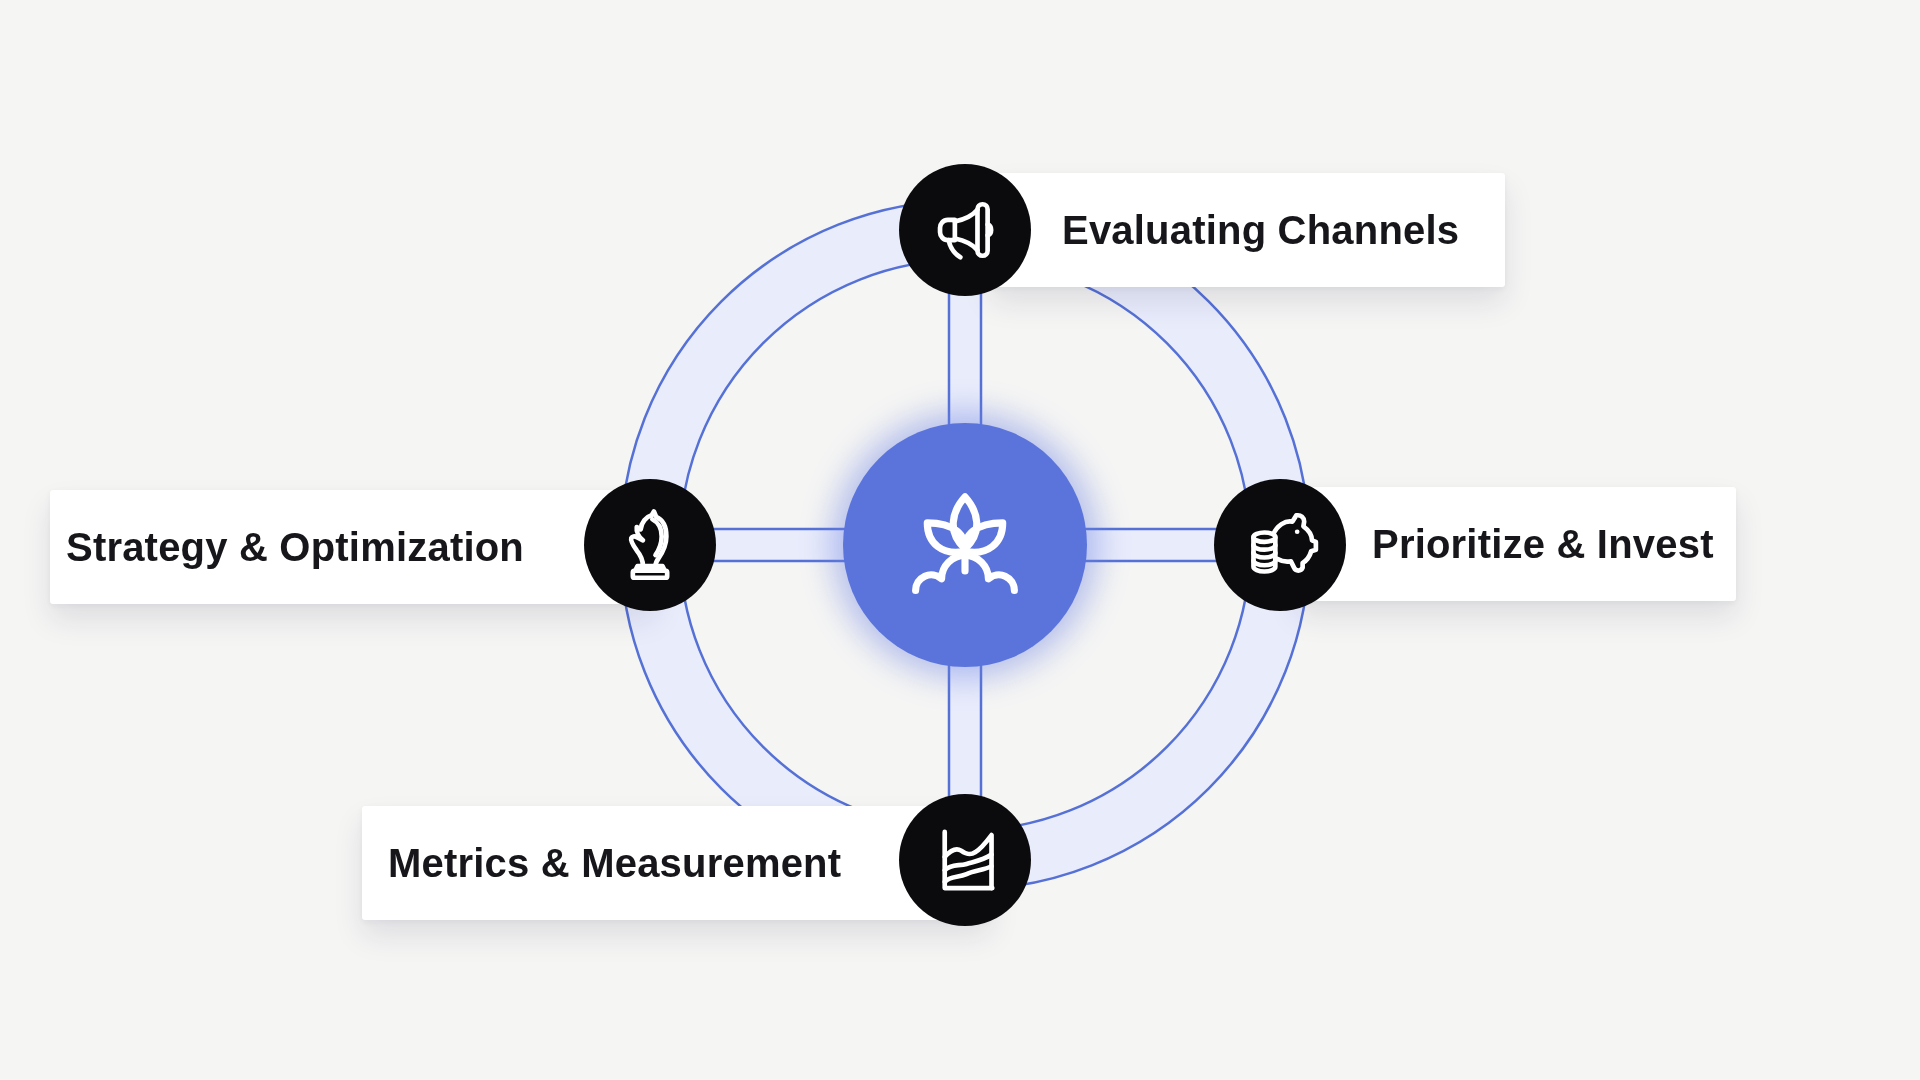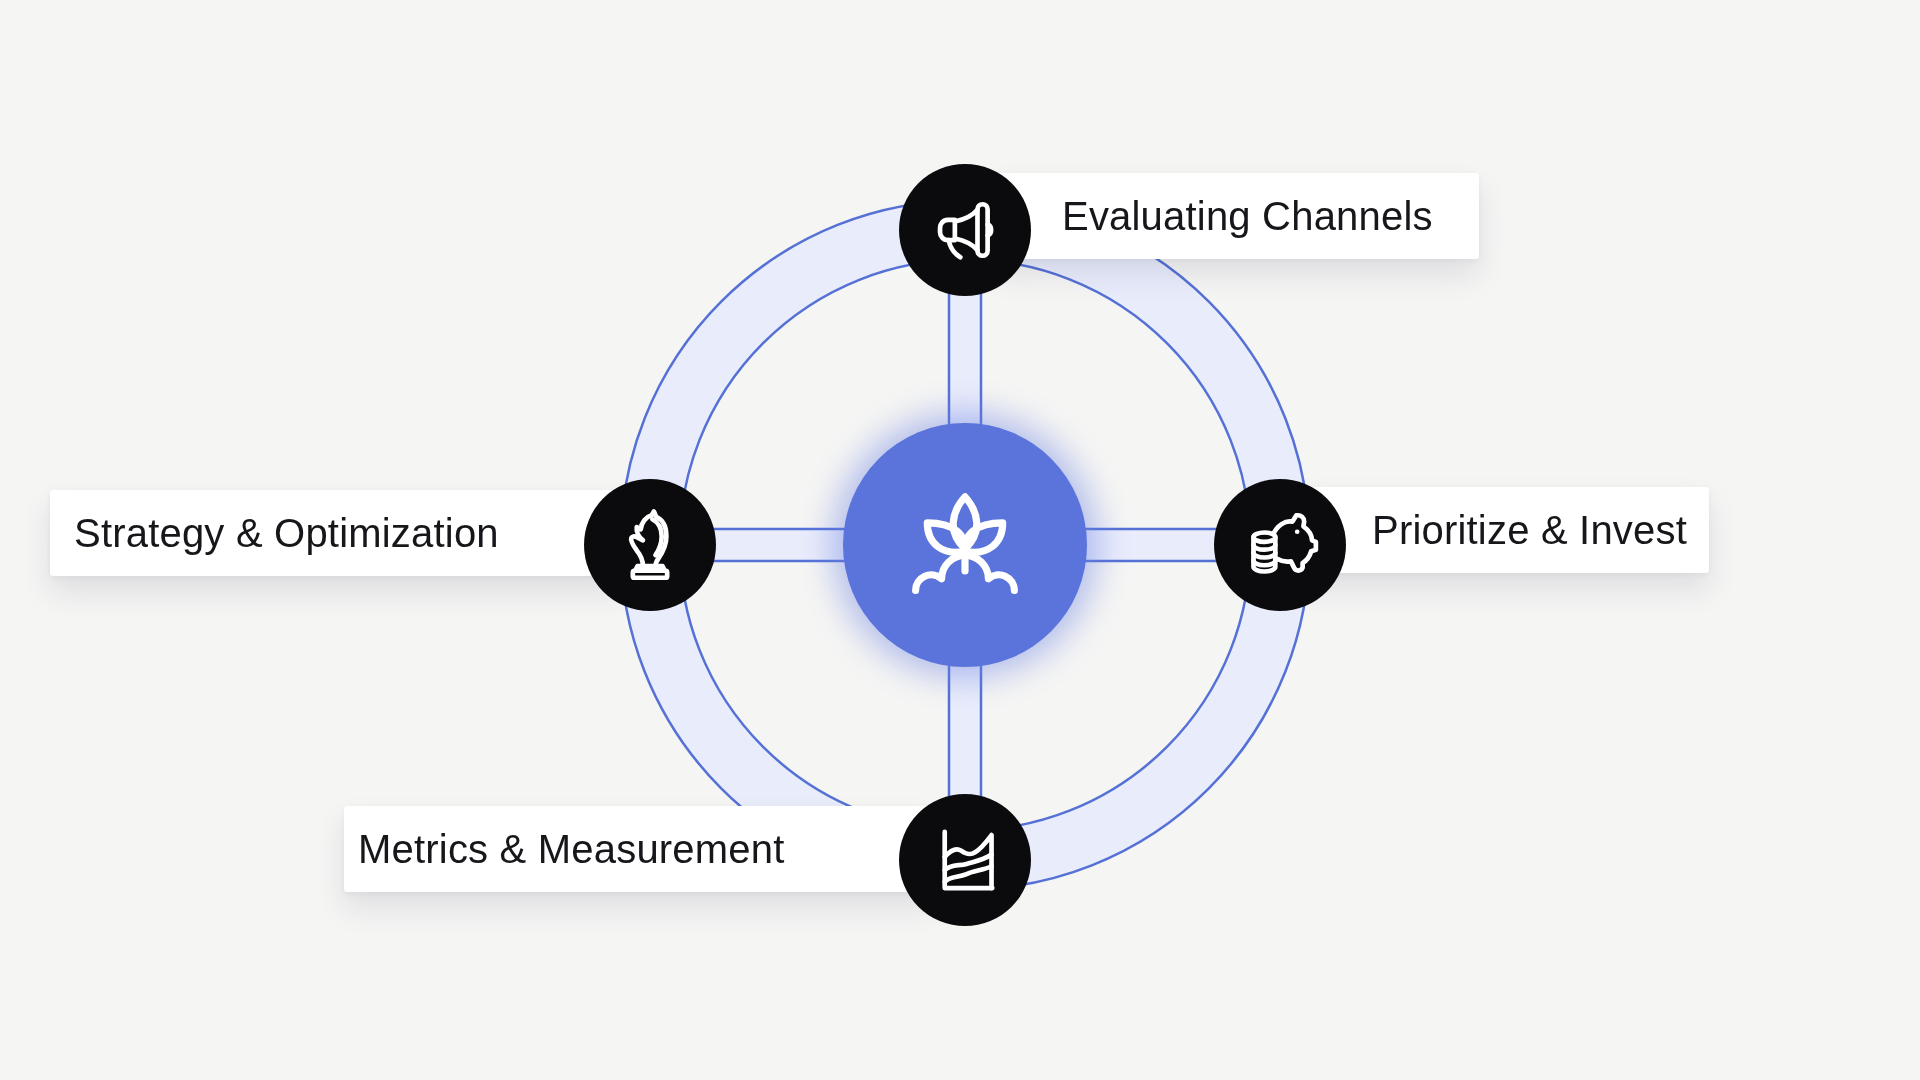--- a/index.html
+++ b/index.html
@@ -19,37 +19,37 @@
   
   .wheel { position: absolute; left: 0; top: 0; z-index: 1; }
   .ring-band { fill: none; stroke: var(--ring-fill, #e9ecfb); stroke-width: 59; }
   .ring-line { fill: none; stroke: var(--ring-stroke, #5571d6); stroke-width: 2.5; }
   .spoke-fill { fill: var(--ring-fill, #e9ecfb); stroke: none; }
   .spoke-line { stroke: var(--ring-stroke, #5571d6); stroke-width: 2.5; }
 
   
   .label {
     position: absolute;
-    height: 86px;
+    height: 114px;
     background: var(--label-bg, #ffffff);
     border-radius: 3px;
     display: flex;
     align-items: center;
     white-space: nowrap;
     font-size: 40px;
-    font-weight: 400;
+    font-weight: 700;
     letter-spacing: 0.2px;
     color: var(--label-text, #17171b);
     box-shadow: 0 16px 30px rgba(28, 32, 64, 0.10), 0 2px 6px rgba(28, 32, 64, 0.05);
     z-index: 3;
   }
   .label-top    { left: 990px;  top: 173px; padding-left: 72px;  padding-right: 46px; }
   .label-right  { left: 1296px; top: 487px; padding-left: 76px;  padding-right: 22px; }
-  .label-bottom { left: 344px;  top: 806px; padding-left: 14px;  padding-right: 150px; }
-  .label-left   { left: 50px;   top: 490px; padding-left: 24px;  padding-right: 132px; }
+  .label-bottom { left: 362px;  top: 806px; padding-left: 26px;  padding-right: 150px; }
+  .label-left   { left: 50px;   top: 490px; padding-left: 16px;  padding-right: 132px; }
 
   
   .node {
     position: absolute;
     width: 132px;
     height: 132px;
     border-radius: 50%;
     background: var(--node-fill, #0b0b0e);
     display: flex;
     align-items: center;

